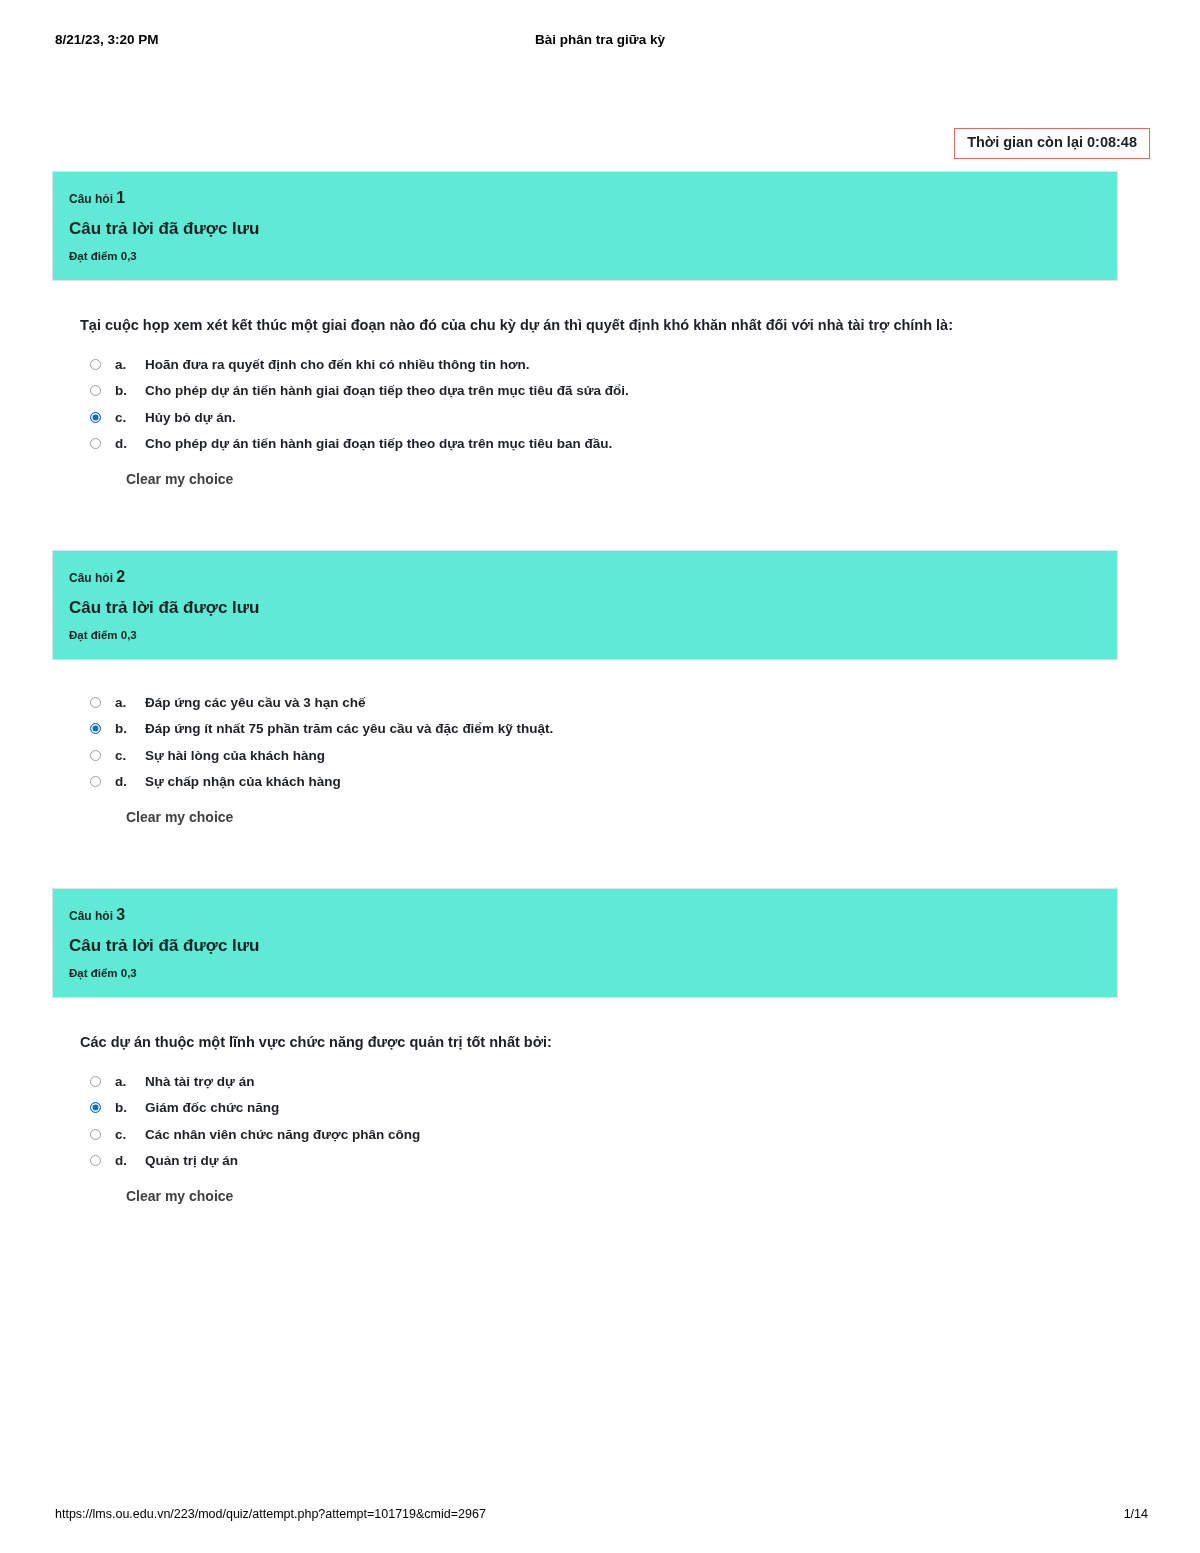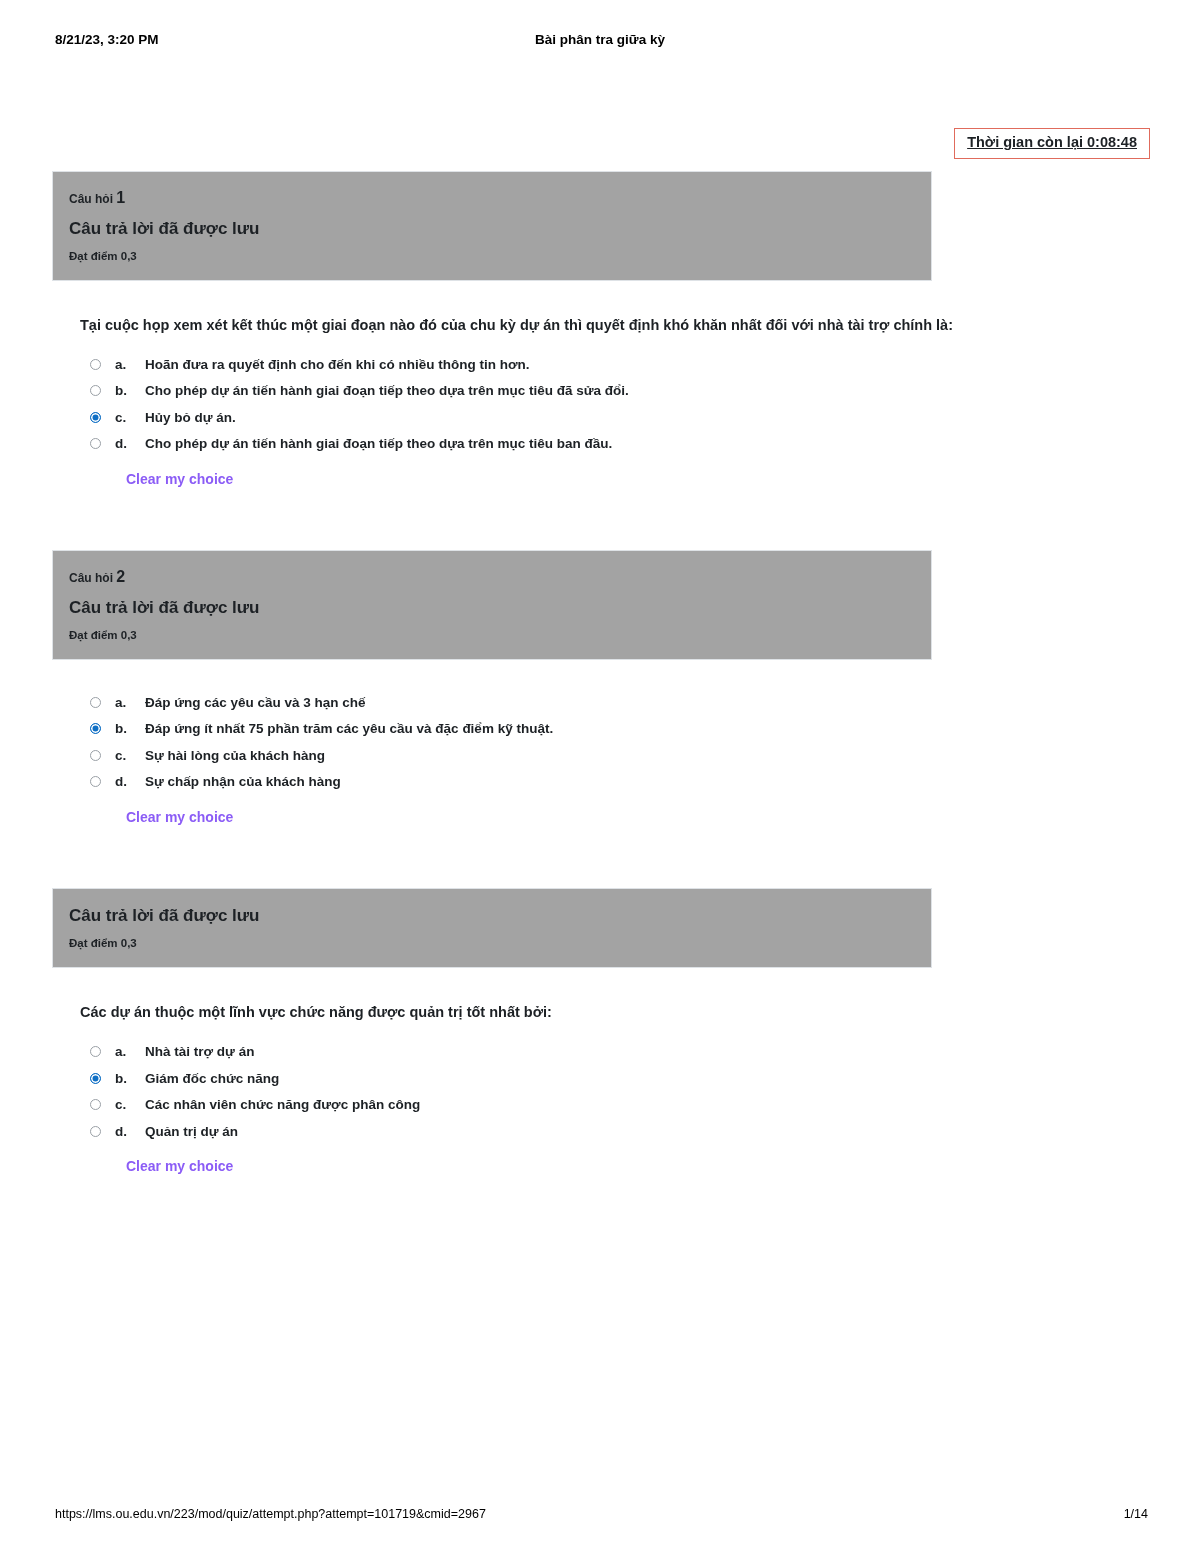--- a/index.html
+++ b/index.html
@@ -60,31 +60,30 @@
   }
   .timer-box {
     border: 1.5px solid #e06b5c;
     background: #ffffff;
     padding: 6px 12px 7px 12px;
     font-size: 14.5px;
     font-weight: 700;
     color: #1d2125;
     line-height: 1.1;
     white-space: nowrap;
-    text-decoration: underline;
   }
 
   
   .question-block { margin-bottom: 0; }
 
   .q-info {
     border: 1px solid #dee2e6;
-    background: #a3a3a3;
+    background: #5eead4;
     padding: 16px 18px 16px 16px;
-    width: 880px;
+    width: 1066px;
   }
   .q-info .q-number {
     font-size: 12px;
     font-weight: 700;
     color: #1d2125;
     line-height: 1.3;
     margin-bottom: 9px;
     white-space: nowrap;
   }
   .q-info .q-number .num {
@@ -153,21 +152,21 @@
   .ans-text {
     font-size: 13.5px;
     font-weight: 700;
     color: #1d2125;
   }
   .clear-choice {
     margin-top: 9px;
     margin-left: 36px;
     font-size: 14px;
     font-weight: 700;
-    color: #8b5cf6;
+    color: #404040;
     text-decoration: none;
     display: inline-block;
     cursor: pointer;
   }
 
   .q-gap-after { height: 62px; }
 
   
   .page-footer {
     position: absolute;
@@ -255,20 +254,21 @@
             </div><div class="answer-row">
               <span class="radio"></span>
               <span class="ans-letter">d.</span>
               <span class="ans-text">Sự chấp nhận của khách hàng</span>
             </div><a class="clear-choice">Clear my choice</a></div>
         </div>
       </div>
       <div class="q-gap-after"></div>
       <div class="question-block">
         <div class="q-info">
+          <div class="q-number"><span>Câu hỏi</span> <span class="num">3</span></div>
           <div class="q-state">Câu trả lời đã được lưu</div>
           <div class="q-grade">Đạt điểm 0,3</div>
         </div>
         <div class="q-body">
           <div class="q-text">Các dự án thuộc một lĩnh vực chức năng được quản trị tốt nhất bởi:</div>
           <div class="answers"><div class="answer-row">
               <span class="radio"></span>
               <span class="ans-letter">a.</span>
               <span class="ans-text">Nhà tài trợ dự án</span>
             </div><div class="answer-row">

